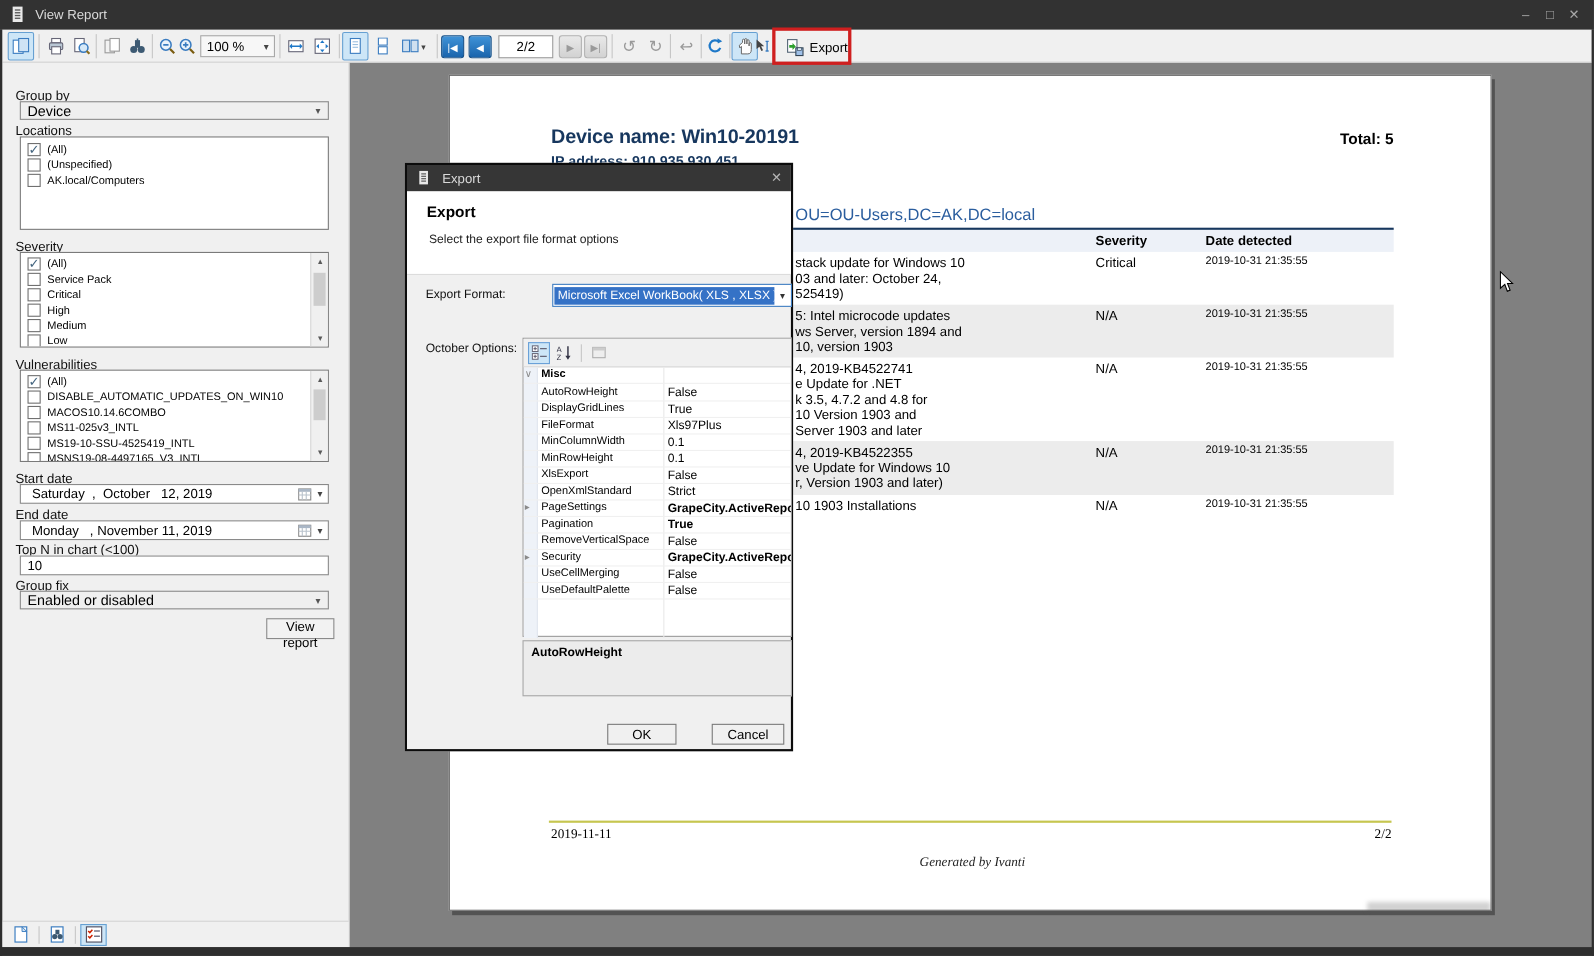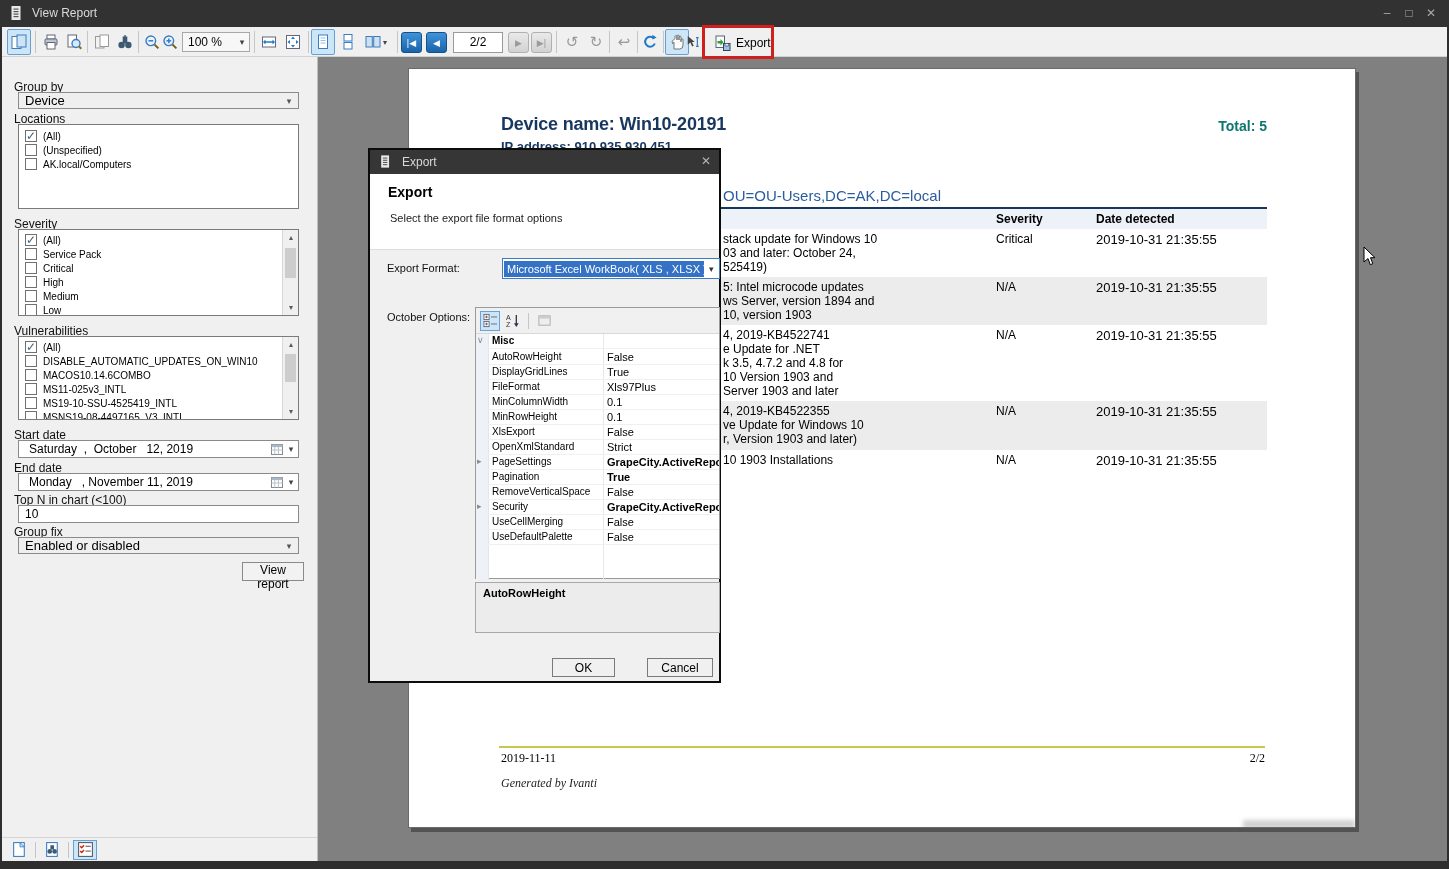--- a/index.html
+++ b/index.html
@@ -80,37 +80,37 @@
            border:1px solid transparent; }
   .sbbtn.hl { background:#cde6f7; border-color:#66a0d2; }
   .sbsep { width:1px; height:16px; background:#c6c6c6; }
 
   
   .page { position:absolute; left:408px; top:68px; width:948px; height:760px; background:#fff;
           border:1px solid #6a6a6a; box-shadow:3px 4px 0 rgba(0,0,0,0.35); }
   .devname { position:absolute; left:92px; top:45px; font-size:18px; font-weight:bold;
              color:#17375e; letter-spacing:-0.2px; }
   .total { position:absolute; left:700px; top:49px; width:158px; text-align:right; font-size:14px;
-           font-weight:bold; color:#0f766e; }
+           font-weight:bold; color:#000000; }
   .ipline { position:absolute; left:92px; top:70px; font-size:13px; font-weight:bold; color:#17375e; }
   .ouline { position:absolute; left:314px; top:118px; font-size:15px; color:#2a5d9e; }
   .hrule { position:absolute; left:92px; top:138px; width:766px; height:2px; background:#17375e; }
   .thead { position:absolute; left:92px; top:140px; width:766px; height:20px; background:#edf1f8; }
   .th { position:absolute; top:3px; font-weight:bold; font-size:12px; }
   .trow { position:absolute; left:92px; width:766px; }
   .trow.alt { background:#ececec; }
   .cellline { position:absolute; left:222px; font-size:12px; line-height:14px; white-space:nowrap; }
   .sevcell { position:absolute; left:495px; font-size:12px; }
-  .datecell { position:absolute; left:595px; font-size:13px; }
+  .datecell { position:absolute; left:595px; font-size:10px; }
   .frule { position:absolute; left:90px; top:677px; width:766px; height:2px; background:#c6c650; }
   .fdate { position:absolute; left:92px; top:682px; font-family:"Liberation Serif", serif;
            font-size:12px; }
   .fpage { position:absolute; left:700px; top:682px; width:156px; text-align:right;
            font-family:"Liberation Serif", serif; font-size:12px; }
-  .fgen { position:absolute; left:92px; top:707px; width:766px; 
+  .fgen { position:absolute; left:92px; top:707px; width:766px; text-align:center;
           font-family:"Liberation Serif", serif; font-style:italic; font-size:12px; color:#222; }
   .watermark { position:absolute; left:1243px; top:820px; width:112px; height:9px;
                background:rgba(90,90,90,0.28); filter:blur(2px); z-index:5; }
 
   
   .dialog { position:absolute; left:368px; top:148px; width:353px; height:535px; background:#f0f0f0;
             border:2px solid #0c0c0c; z-index:30; }
   .dtitle { position:absolute; left:0; top:0; width:100%; height:24px; background:#363636; }
   .dtitle .dticon { position:absolute; left:9px; top:4px; }
   .dtitle .dttext { position:absolute; left:32px; top:5px; color:#d9d9d9; font-size:12px; }

